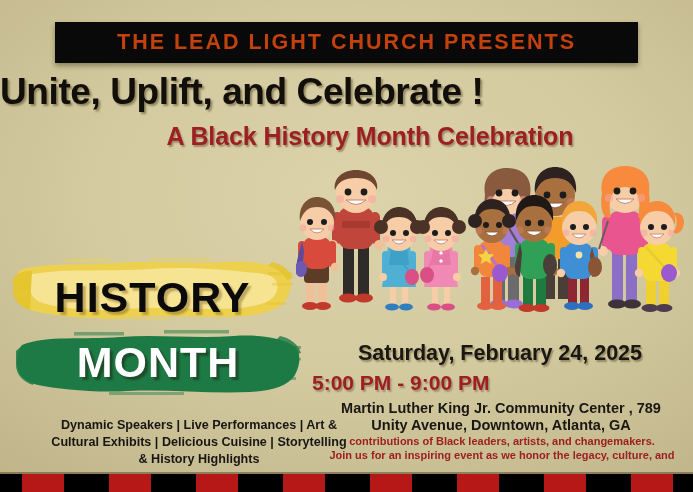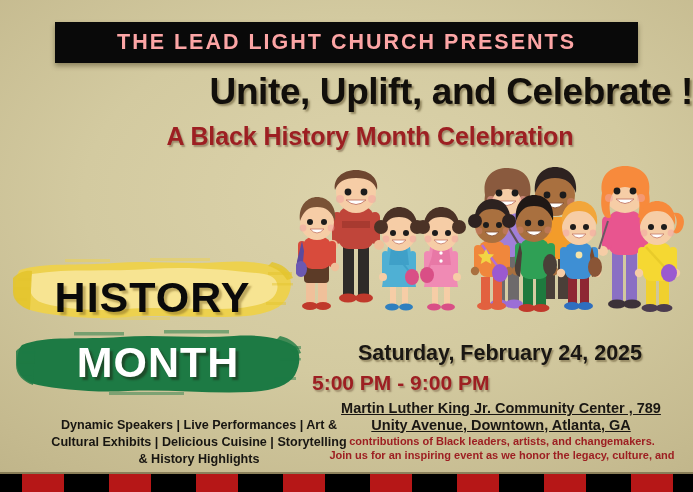--- a/index.html
+++ b/index.html
@@ -24,40 +24,39 @@
     top: 22px;
     width: 583px;
     height: 41px;
     background: #090909;
     box-shadow: 0 3px 5px rgba(60,50,20,.45);
     display: flex;
     align-items: center;
     justify-content: center;
   }
   .header-bar .txt {
-    color: #fca5a5;
+    color: #c2410c;
     font-size: 21.5px;
     font-weight: bold;
     letter-spacing: 2.0px;
     white-space: nowrap;
     font-family: "Liberation Sans", sans-serif;
   }
 
   
   .title-main {
     position: absolute;
     left: 0; right: 0;
     top: 71px;
-    text-align: right;
+    text-align: left;
     font-size: 37px;
     font-weight: bold;
     color: #120f0b;
     letter-spacing: -0.4px;
     text-shadow: 2px 2px 2px rgba(80,66,30,.50);
-    padding-left: 20px;
   }
   .title-sub {
     position: absolute;
     left: 0; right: 0;
     top: 122px;
     text-align: center;
     font-size: 25px;
     font-weight: bold;
     color: #9d1f22;
     letter-spacing: -0.1px;
@@ -129,21 +128,20 @@
   }
   .ev-venue {
     position: absolute;
     left: 318px; width: 366px;
     top: 400px;
     text-align: center;
     font-size: 14.5px;
     font-weight: bold;
     color: #1a1713;
     line-height: 16.5px;
-    text-decoration: underline;
   }
   .ev-blurb {
     position: absolute;
     left: 322px; width: 360px;
     top: 434px;
     text-align: center;
     font-size: 11px;
     font-weight: bold;
     color: #9d1f22;
     line-height: 14px;

